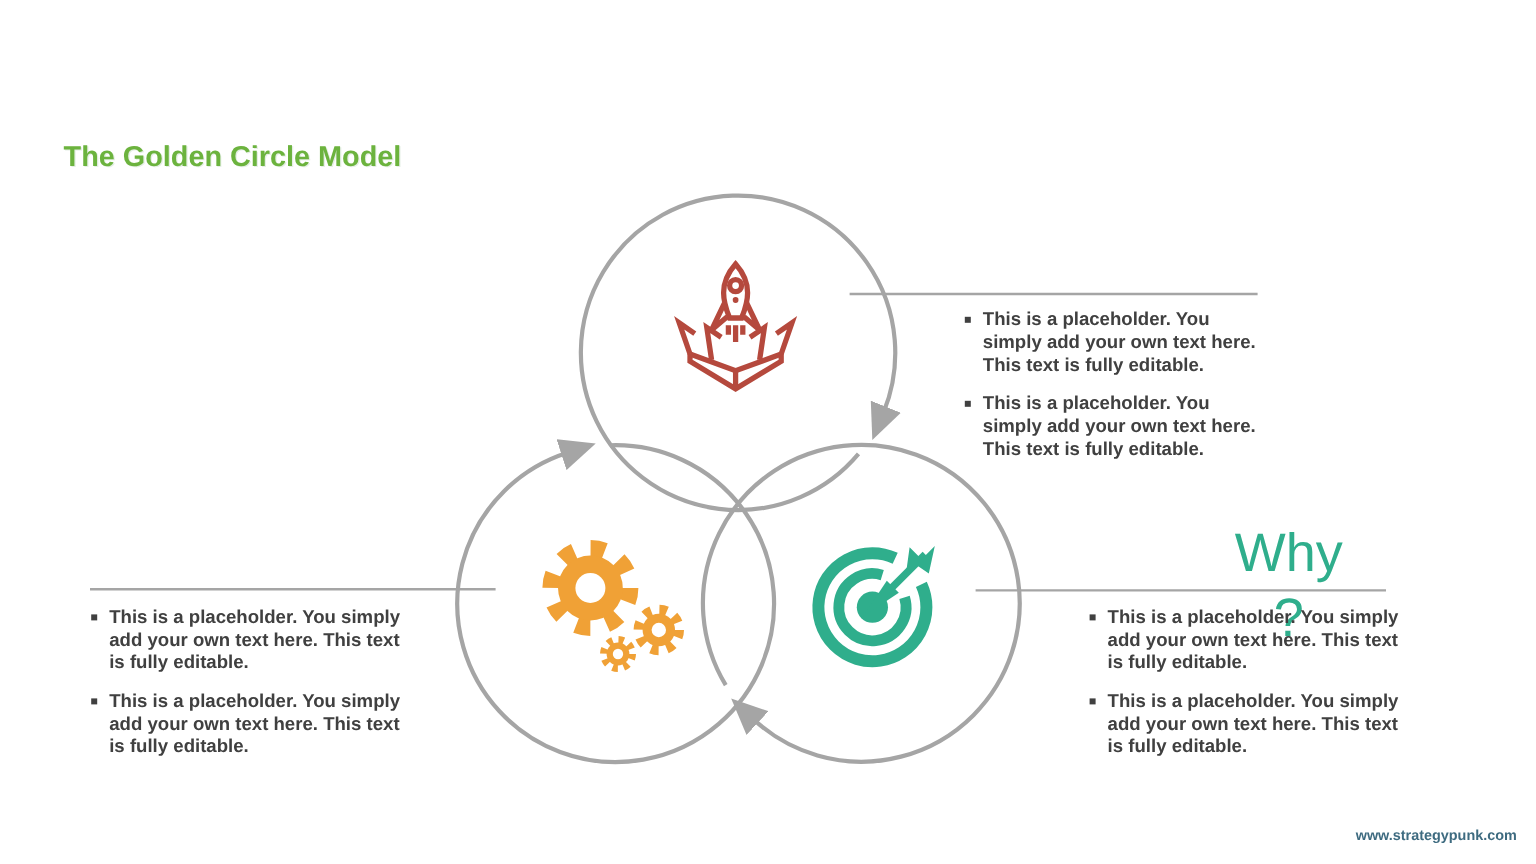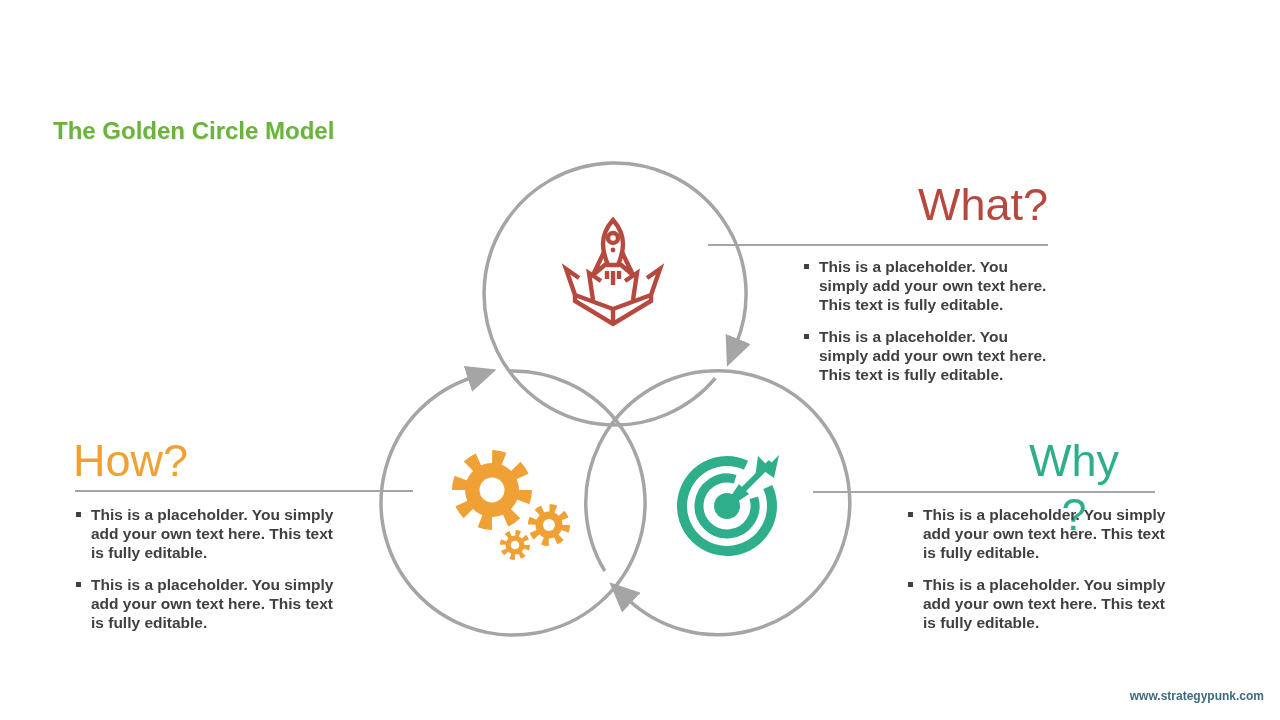--- a/index.html
+++ b/index.html
@@ -108,27 +108,25 @@
     <g transform="translate(727,506)">
       <path class="ring-teal" stroke-width="10" d="M40.8,-19.0 A45,45 0 1 1 19.0,-40.8"></path>
       <path class="ring-teal" stroke-width="9" d="M26.8,-8.2 A28,28 0 1 1 8.2,-26.8"></path>
       <circle class="fill-teal" cx="0" cy="0" r="13"></circle>
       <line class="shaft-teal" x1="4" y1="-4" x2="44" y2="-44"></line>
       <polygon class="fill-teal" points="-8,8 12,-22 22,-12"></polygon>
       <path class="fill-teal" d="M28,-28 L31,-50 L41,-40 L52,-51 L47,-28 L37,-35 Z"></path>
     </g>
   </svg>
 
-  <div class="sec-label label-what">What?</div>
   <ul class="bullets bullets-what">
     <li>This is a placeholder. You simply add your own text here. This text is fully editable.</li>
     <li>This is a placeholder. You simply add your own text here. This text is fully editable.</li>
   </ul>
 
-  <div class="sec-label label-how">How?</div>
   <ul class="bullets bullets-how">
     <li>This is a placeholder. You simply add your own text here. This text is fully editable.</li>
     <li>This is a placeholder. You simply add your own text here. This text is fully editable.</li>
   </ul>
 
   <div class="sec-label label-why">Why ?</div>
   <ul class="bullets bullets-why">
     <li>This is a placeholder. You simply add your own text here. This text is fully editable.</li>
     <li>This is a placeholder. You simply add your own text here. This text is fully editable.</li>
   </ul>

